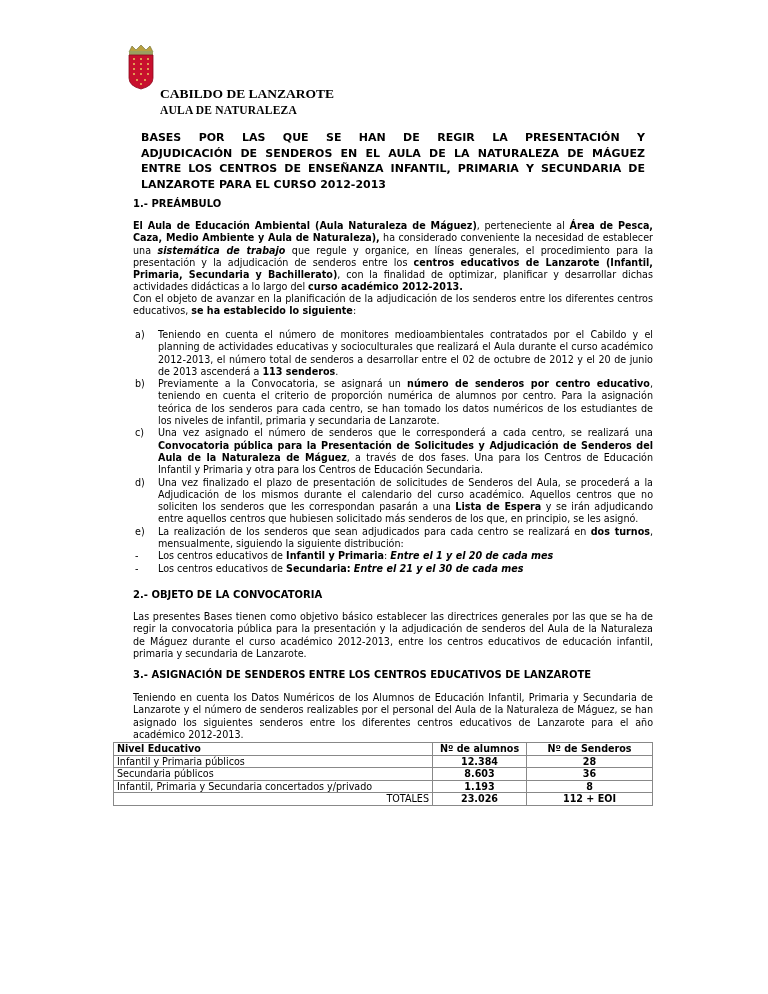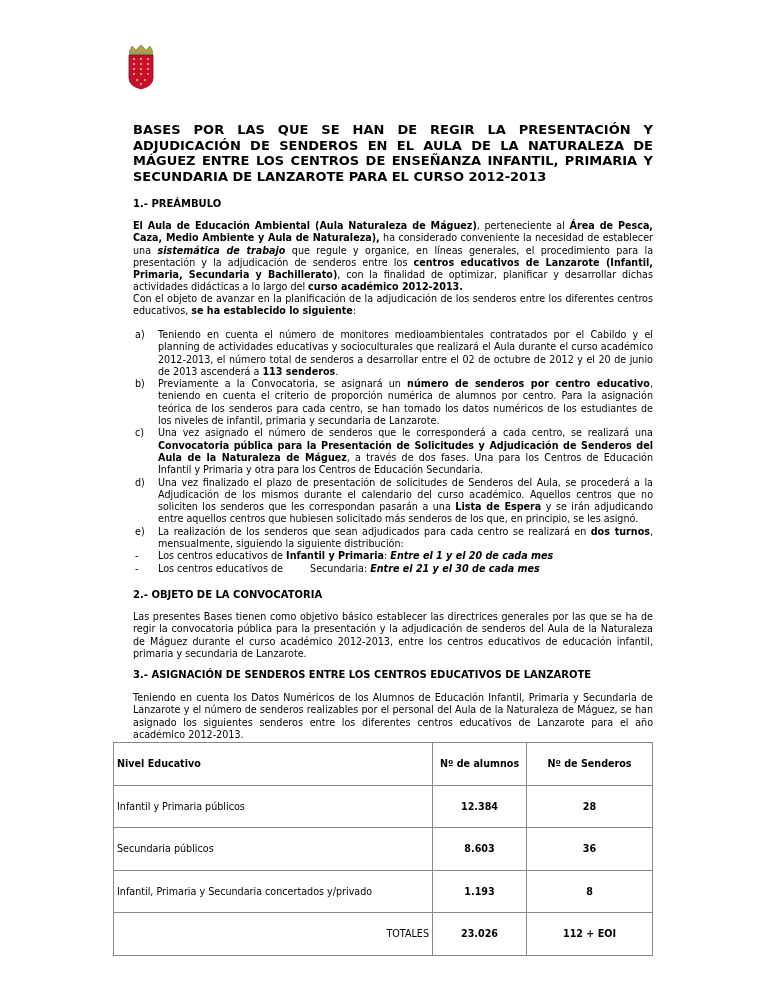--- a/index.html
+++ b/index.html
@@ -3,30 +3,30 @@
 <meta charset="utf-8">
 <style>
   html, body { margin: 0; padding: 0; background: #ffffff; }
   body { width: 768px; height: 994px; position: relative; overflow: hidden; color: #000; }
   .page { position: absolute; left: 0; top: 0; width: 768px; height: 994px; }
   .logo { position: absolute; left: 124px; top: 44px; width: 34px; height: 46px; }
   .org { position: absolute; left: 160px; top: 85px; font-family: "Liberation Serif", serif; font-weight: bold; line-height: 17px; }
   .org .l1 { font-size: 13.5px; }
   .org .l2 { font-size: 11.5px; letter-spacing: 0.2px; }
   .content { position: absolute; left: 133px; top: 122px; width: 520px; font-family: "DejaVu Sans", sans-serif; }
-  .title { font-size: 13px; font-weight: bold; line-height: 15.5px; text-align: justify; text-align-last: left; margin: 0; }
+  .title { font-size: 11px; font-weight: bold; line-height: 15.5px; text-align: justify; text-align-last: left; margin: 8px; }
   .title .first { text-align: justify; text-align-last: justify; display: block; }
   h2 { font-size: 10px; font-weight: bold; margin: 0; line-height: 15px; }
   p { font-size: 9.6px; line-height: 12.3px; margin: 0; text-align: justify; }
   .abs { position: absolute; left: 0; width: 520px; }
   .li { display: flex; font-size: 9.6px; line-height: 12.3px; }
   .li .mk { width: 23px; flex: none; padding-left: 2px; }
   .li .tx { flex: 1; text-align: justify; }
   table { border-collapse: collapse; font-size: 9.6px; line-height: 11.5px; }
-  td { border: 1px solid #888; padding: 15px 3px; }
+  td { border: 1px solid #888; padding: 0 3px; }
   .num { text-align: center; font-weight: bold; }
 </style>
 </head>
 <body>
 
 <div class="page">
 
   <div class="logo">
     <svg width="34" height="46" viewBox="0 0 34 46">
       <path d="M5 8 L8 2 L12 6 L17 1 L22 6 L26 2 L29 8 Z" fill="#b8a040" stroke="#6a6a30" stroke-width="0.6"></path>
@@ -43,20 +43,24 @@
           <circle cx="17" cy="25" r="1"></circle>
           <circle cx="24" cy="25" r="1"></circle>
         <circle cx="10" cy="30" r="1"></circle>
           <circle cx="17" cy="30" r="1"></circle>
           <circle cx="24" cy="30" r="1"></circle>
         <circle cx="13" cy="36" r="1"></circle>
           <circle cx="21" cy="36" r="1"></circle>
           <circle cx="17" cy="40" r="1"></circle>
       </g>
     </svg>
+  </div>
+  <div class="org">
+    <div class="l1">CABILDO DE LANZAROTE</div>
+    <div class="l2">AULA  DE  NATURALEZA</div>
   </div>
 
   <div class="content">
     <div class="title">
       <span class="first">BASES POR LAS QUE SE HAN DE REGIR LA PRESENTACIÓN Y</span>
       <span>ADJUDICACIÓN DE SENDEROS EN EL AULA DE LA NATURALEZA DE MÁGUEZ ENTRE LOS CENTROS DE ENSEÑANZA INFANTIL, PRIMARIA Y SECUNDARIA DE LANZAROTE PARA EL CURSO 2012-2013</span>
     </div>
 
     <h2 class="abs" style="top:74px">1.- PREÁMBULO</h2>
     <p class="abs rich" style="top:98px"><span style="font-weight: bold;">El Aula de Educación Ambiental (Aula Naturaleza de Máguez)</span><span>, perteneciente al </span><span style="font-weight: bold;">Área de Pesca, Caza, Medio Ambiente y Aula de Naturaleza),</span><span> ha considerado conveniente la necesidad de establecer una </span><span style="font-weight: bold; font-style: italic;">sistemática de trabajo</span><span> que regule y organice, en líneas generales, el procedimiento para la presentación y la adjudicación de senderos entre los </span><span style="font-weight: bold;">centros educativos de Lanzarote (Infantil, Primaria, Secundaria y Bachillerato)</span><span>, con la finalidad de optimizar, planificar y desarrollar dichas actividades didácticas a lo largo del </span><span style="font-weight: bold;">curso académico 2012-2013.</span></p>
@@ -81,21 +85,21 @@
         <div class="li">
           <span class="mk">e)</span>
           <span class="tx"><span>La realización de los senderos que sean adjudicados para cada centro se realizará en </span><span style="font-weight: bold;">dos turnos</span><span>, mensualmente, siguiendo la siguiente distribución:</span></span>
         </div>
         <div class="li">
           <span class="mk">-</span>
           <span class="tx"><span>Los centros educativos de </span><span style="font-weight: bold;">Infantil y Primaria</span><span>: </span><span style="font-weight: bold; font-style: italic;">Entre el 1 y el  20 de cada mes</span></span>
         </div>
         <div class="li">
           <span class="mk">-</span>
-          <span class="tx"><span>Los centros educativos de </span><span style="font-weight: normal; margin-left: 24px;">Secundaria: </span><span style="font-weight: bold; font-style: italic;">Entre el 21 y el 30 de cada mes</span></span>
+          <span class="tx"><span>Los centros educativos de </span><span style="font-weight: bold;">Secundaria: </span><span style="font-weight: bold; font-style: italic;">Entre el 21 y el 30 de cada mes</span></span>
         </div>
       </div>
 
     <h2 class="abs" style="top:465px">2.- OBJETO DE LA CONVOCATORIA</h2>
     <p class="abs" style="top:489px">Las presentes Bases tienen como objetivo básico establecer las directrices generales por las que se ha de regir la convocatoria pública para la presentación y la adjudicación de senderos del Aula de la Naturaleza de Máguez durante el curso académico 2012-2013, entre los centros educativos de educación infantil, primaria y secundaria de Lanzarote.</p>
 
     <h2 class="abs" style="top:545px">3.- ASIGNACIÓN DE SENDEROS ENTRE LOS CENTROS EDUCATIVOS DE LANZAROTE</h2>
     <p class="abs" style="top:570px">Teniendo en cuenta los Datos Numéricos de los Alumnos de Educación Infantil, Primaria y Secundaria de Lanzarote y el número de senderos realizables por el personal del Aula de la Naturaleza de Máguez, se han asignado los siguientes senderos entre los diferentes centros educativos de Lanzarote para el año académico 2012-2013.</p>
 
     <table class="abs" style="top:620px; left:-20px; width:540px;">

